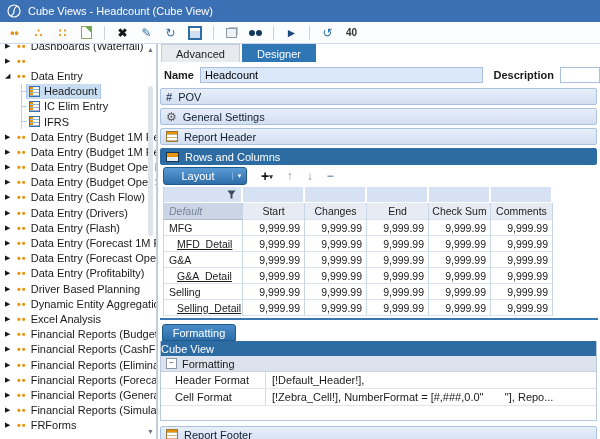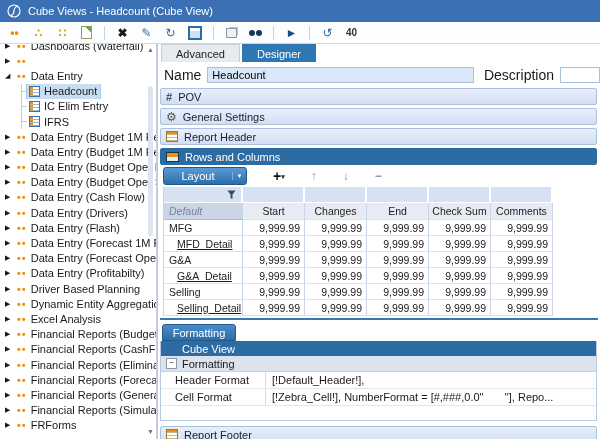--- a/index.html
+++ b/index.html
@@ -57,40 +57,40 @@
   
   .main{position:absolute;left:157px;top:44px;right:0;bottom:0;background:#fff;
         border-left:1px solid #b9c9dd;box-sizing:border-box;padding-left:2px;}
 
   .tabs{height:18px;display:flex;gap:2px;padding-left:1px;}
   .tab{padding:0 14px;display:flex;align-items:center;font-size:11px;border:1px solid #c6cdd6;
        border-bottom:none;background:#e7eaee;color:#222;}
   .tab.active{background:#2f76b5;color:#fff;border-color:#2f76b5;}
 
   .namerow{height:20px;margin-top:3px;display:flex;align-items:center;gap:6px;overflow:hidden;}
-  .namerow .flabel{font-weight:normal;font-size:14px;padding-left:4px;white-space:nowrap;}
+  .namerow .flabel{font-weight:bold;font-size:11px;padding-left:4px;white-space:nowrap;}
   .inp{height:16px;border:1px solid #aabfdc;background:#dbe8fa;font-family:"Liberation Sans",sans-serif;
        font-size:11px;padding:0 4px;box-sizing:border-box;}
   .inp.name{width:332px;}
   .inp.desc{width:40px;background:#fff;flex:0 0 40px;}
 
   .bar{height:17px;margin:3px 3px 0 0;display:flex;align-items:center;gap:6px;padding-left:5px;
        background:linear-gradient(#e9effa,#d2dff2);border:1px solid #aac1e0;box-sizing:border-box;
        border-radius:2px;font-size:11px;color:#13212f;}
   .bar.active{background:#2d6ca3;border-color:#2d6ca3;color:#fff;}
   .ic-pov{font-weight:bold;color:#44566c;font-size:11px;}
   .ic-gear{color:#555;font-size:12px;}
   .ic-rpt{width:10px;height:9px;border:1px solid #9a7a30;background:
      repeating-linear-gradient(#ffffff00 0 2px,#c9b78a 2px 3px),
      linear-gradient(#e8920e 0 3px,#fff 3px);}
   .ic-rc{width:11px;height:8px;border:1px solid #15344f;background:
      linear-gradient(#e8920e 0 4px,#e8eef5 4px);}
 
   
-  .layoutrow{height:22px;display:flex;align-items:center;gap:26px;padding-left:3px;}
+  .layoutrow{height:22px;display:flex;align-items:center;gap:14px;padding-left:3px;}
   .btn-layout{width:82px;height:16px;border:1px solid #1f5a8e;border-radius:3px;color:#fff;font-size:11px;
       background:linear-gradient(#5a9bd5,#2d6ea8);display:flex;align-items:center;}
   .btn-layout .cap{flex:1;text-align:center;}
   .btn-layout .dd{width:13px;border-left:1px solid #7fb2dd;font-size:7px;text-align:center;}
   .gi-plus{font-size:14px;font-weight:bold;color:#111;}
   .gi-plus .mini{font-size:7px;color:#333;vertical-align:2px;}
   .gi-arrow{color:#7f93ad;font-size:12px;font-weight:bold;}
 
   .grid{width:389px;margin-left:3px;border-left:1px solid #c9d6e8;}
   .grow{display:flex;height:16px;}
@@ -106,21 +106,21 @@
   .drow{background:#fff;}
   .drow .gc-l.ind{padding-left:13px;text-decoration:underline;}
   .rc-bottomline{height:2px;background:#3a77b5;margin:2px 2px 0 0;}
   .filter-svg{display:block;}
 
   
   .btn-fmt{width:72px;height:15px;margin:4px 0 0 2px;border:1px solid #1f5a8e;border-radius:3px 3px 0 0;
       color:#fff;font-size:11px;background:linear-gradient(#4a8cc8,#2d6ea8);
       display:flex;align-items:center;justify-content:center;}
   .pg{margin-right:3px;border:1px solid #b9c9dd;border-top:none;background:#fff;padding-bottom:14px;}
-  .pg-title{height:15px;background:#2d6ca3;color:#fff;display:flex;align-items:center;padding-left:21px;font-size:11px;}
+  .pg-title{height:15px;background:#2d6ca3;color:#fff;display:flex;align-items:center;padding-left:0;font-size:11px;}
   .pg-group{height:15px;background:#dde3ed;border-bottom:1px solid #c8d2e0;display:flex;align-items:center;
             gap:5px;padding-left:5px;}
   .boxminus{width:9px;height:9px;border:1px solid #8a98ab;background:#fff;font-size:8px;line-height:7px;
             text-align:center;color:#333;}
   .pg-row{height:16px;display:flex;border-bottom:1px solid #e0e6ef;}
   .pg-k{width:105px;padding-left:14px;display:flex;align-items:center;border-right:1px solid #d5dce8;box-sizing:border-box;}
   .pg-v{flex:1;display:flex;align-items:center;padding-left:6px;white-space:pre;overflow:hidden;}
 
   .footerbar{margin-top:5px;}
 </style>

